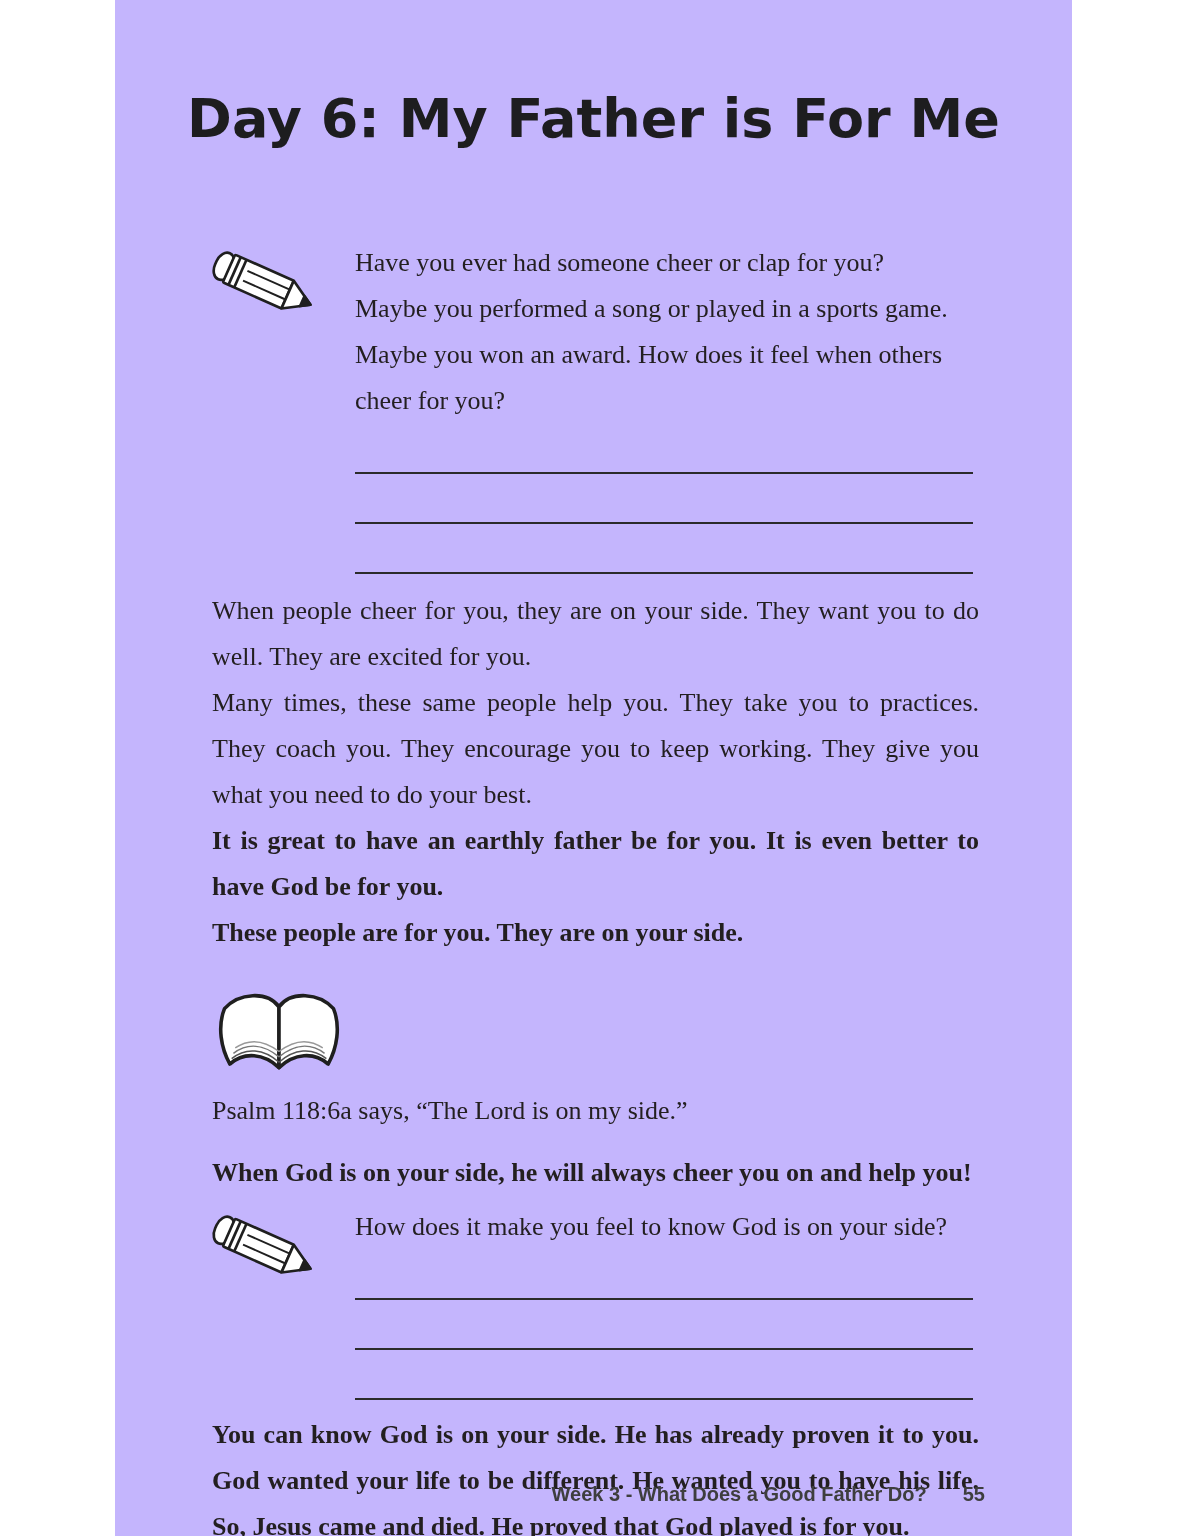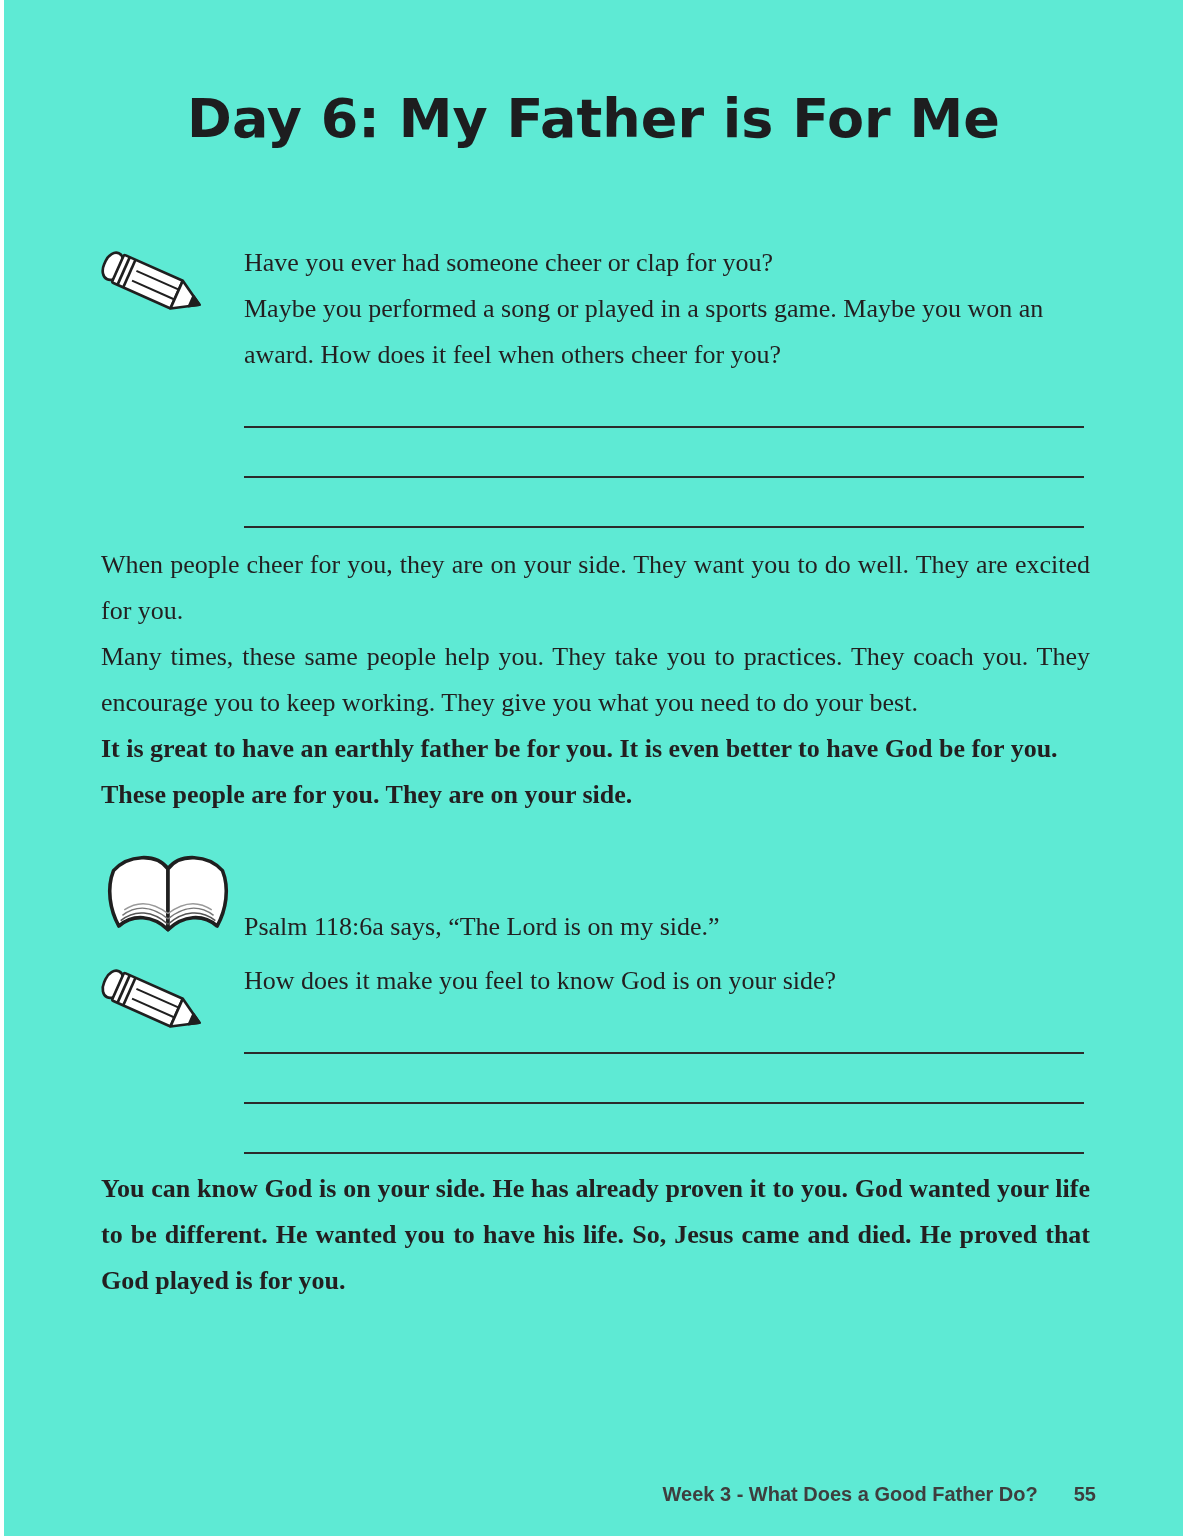--- a/index.html
+++ b/index.html
@@ -1,20 +1,20 @@
 <!DOCTYPE html>
 <html><head>
 <meta charset="utf-8">
 <style>
   html,body{margin:0;padding:0;background:#ffffff;}
   .page{
     position:relative;
-    width:1179px;height:1536px;
+    width:957px;height:1536px;
     margin:0 auto;
-    background:#5eead4;
+    background:#c4b5fd;
     color:#231f20;
     font-family:"Liberation Serif", serif;
     font-size:26px;
     overflow:hidden;
   }
   .title{
     margin:0;
     padding-top:86px;
     text-align:center;
     font-family:"DejaVu Sans", sans-serif;
@@ -32,21 +32,21 @@
   .yn-row{line-height:46px;padding-left:140px;}
   .yn-no{margin-left:168px;}
   .write-lines{margin-right:6px;}
   .write-line{height:48px;border-bottom:2px solid #2b2b2b;}
   .bodytext p{margin:0;line-height:46px;text-align:justify;}
   .bold{font-weight:bold;}
   .statement{margin:16px 0 0;line-height:46px;font-weight:bold;}
   .closing{margin:12px 0 0;line-height:46px;text-align:justify;font-weight:bold;}
   .m-prompt1{margin-top:88px;}
   .m-body{margin-top:14px;}
-  .m-scripture{margin-top:26px;align-items:flex-end;}
+  .m-scripture{margin-top:26px;align-items:flex-start;flex-direction:column;}
   .m-prompt2{margin-top:8px;}
   .pencil-svg{width:116px;height:86px;display:block;margin-left:-4px;}
   .pencil-svg .rot{transform:rotate(24deg);transform-origin:60px 25px;}
   .book-svg{width:134px;height:106px;display:block;}
   .footer{
     position:absolute;
     right:87px;bottom:30px;
     display:flex;align-items:baseline;column-gap:36px;
     font-family:"Liberation Sans", sans-serif;
     font-weight:bold;
@@ -109,20 +109,21 @@
           <path d="M126 78 C110 66 92 68 75 82" fill="none" stroke-width="1.6" stroke="#777"></path>
           <path d="M124 72 C108 61 92 63 75 76" fill="none" stroke-width="1.6" stroke="#999"></path>
         </g>
       </svg>
     </div>
     <div class="prompt-body">
       <p class="q">Psalm 118:6a says, “The Lord is on my side.”</p>
     </div>
   </section>
 
+  <p class="statement side-pad">When God is on your side, he will always cheer you on and help you!</p>
 
   <section class="prompt side-pad m-prompt2">
     <div class="icon-col">
       <svg class="pencil-svg" viewBox="0 0 130 50" aria-hidden="true">
         <g class="rot" fill="#ffffff" stroke="#1f1f1f" stroke-width="3" stroke-linejoin="round">
           <rect x="4" y="9" width="20" height="32" rx="10" ry="14"></rect>
           <rect x="20" y="8" width="72" height="34" rx="2"></rect>
           <line x1="27" y1="8" x2="27" y2="42"></line>
           <line x1="34" y1="8" x2="34" y2="42"></line>
           <line x1="40" y1="19" x2="92" y2="19" stroke-width="2.2"></line>

